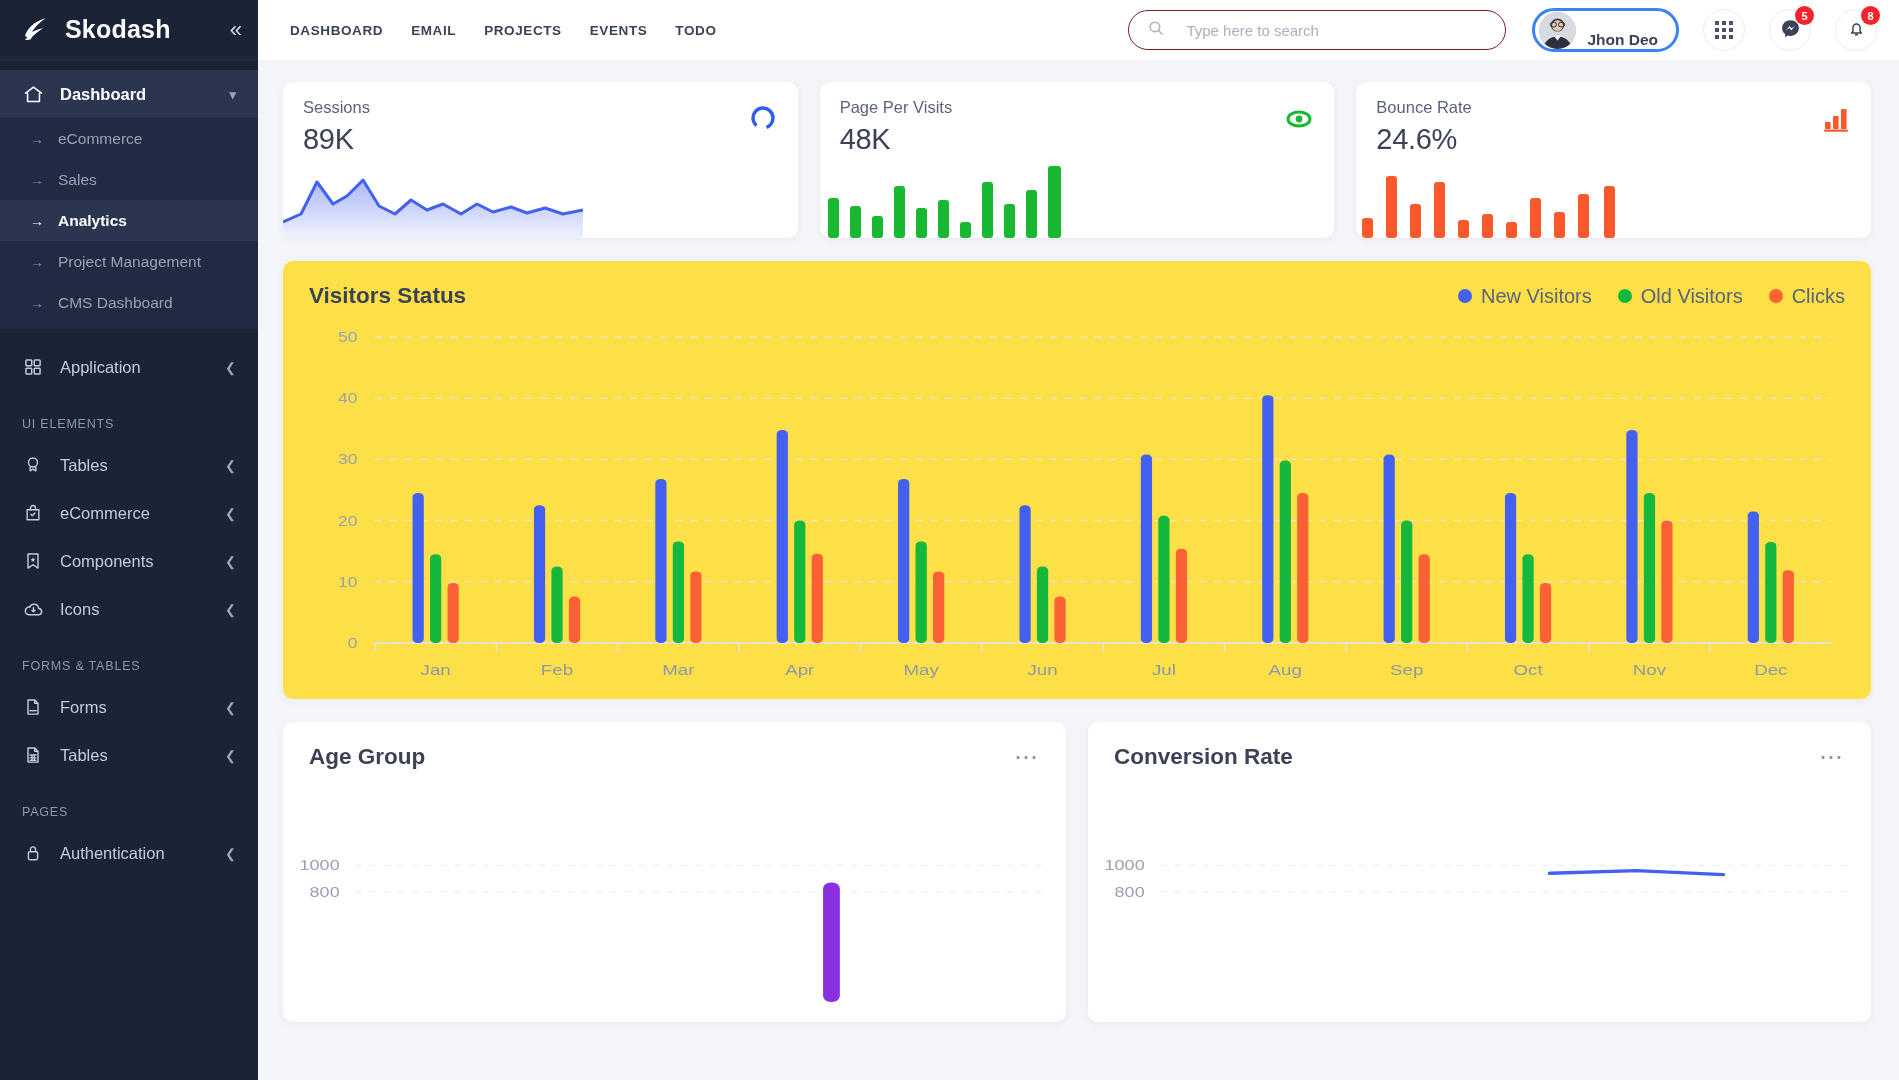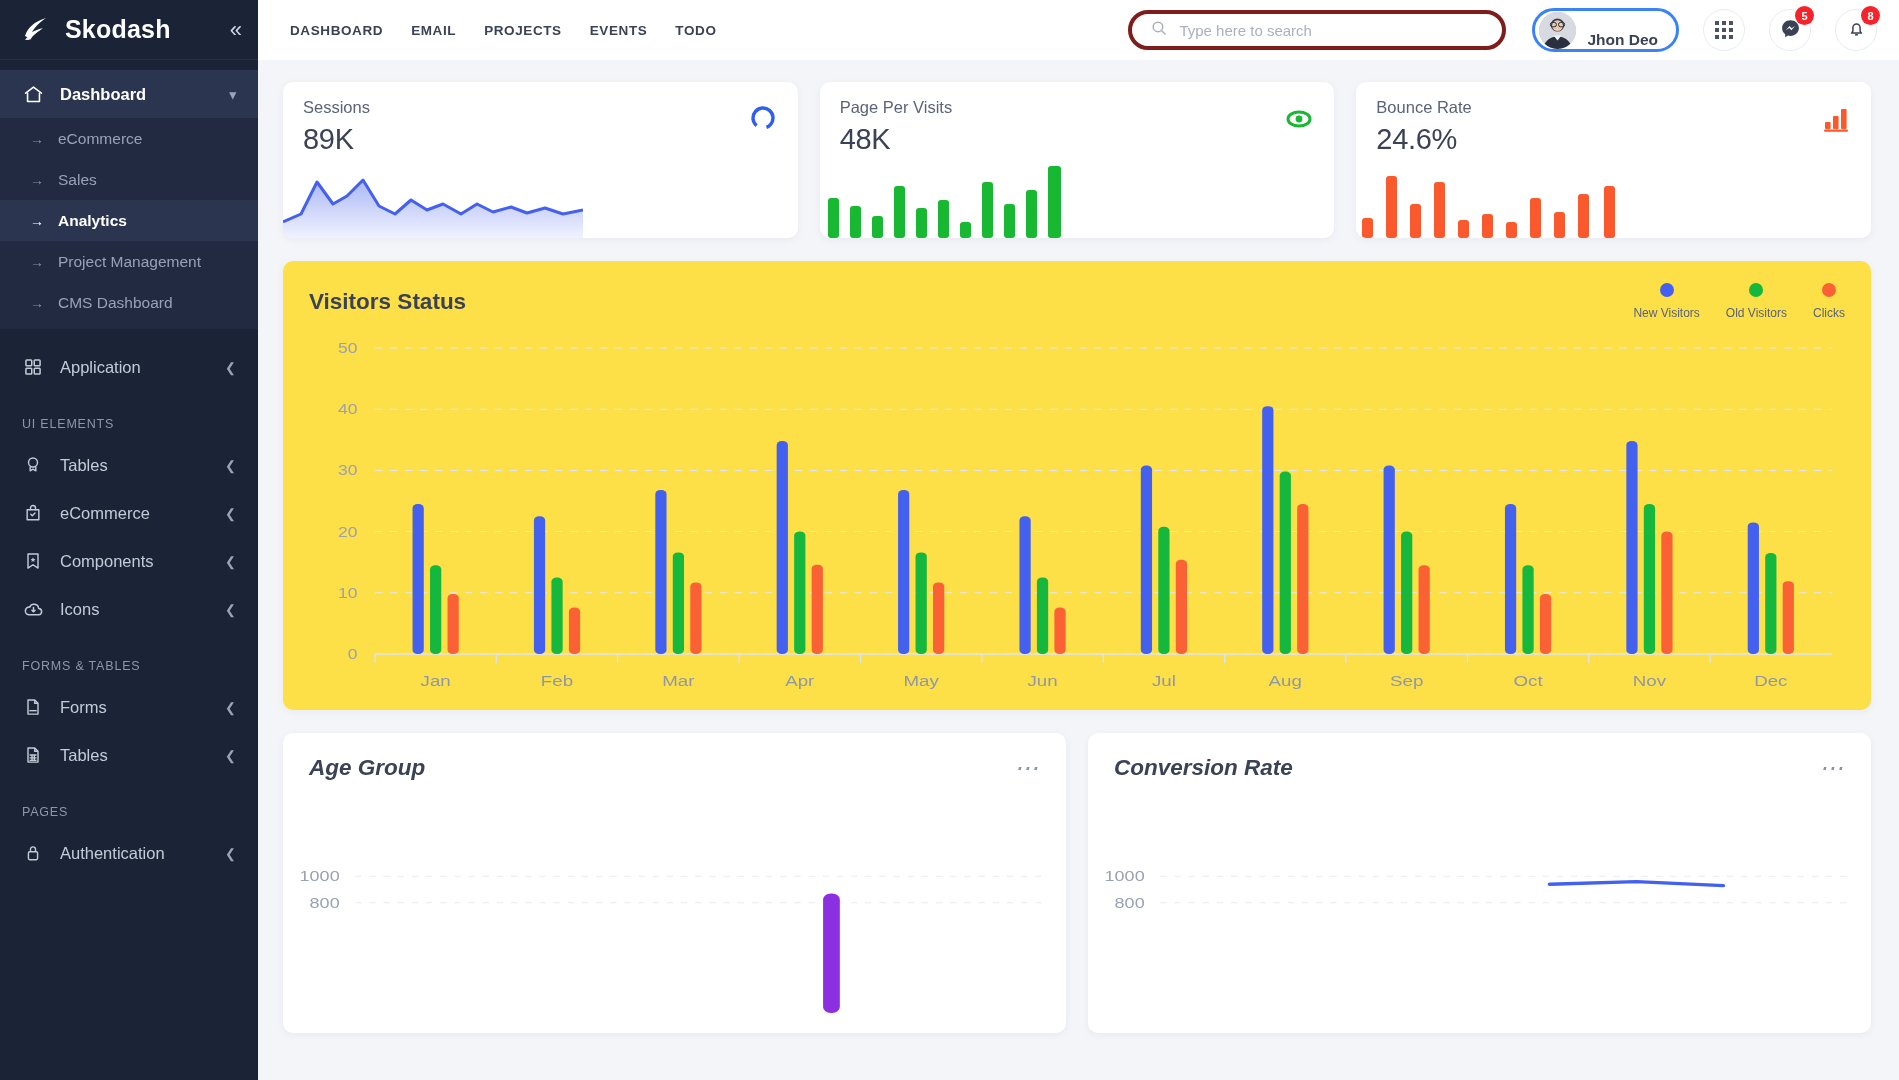--- a/index.html
+++ b/index.html
@@ -70,22 +70,22 @@
     height: 60px; background: #ffffff; display: flex; align-items: center;
     padding: 0 22px 0 32px; gap: 10px;
   }
   .topnav { display: flex; align-items: center; gap: 28px; }
   .topnav a {
     color: #3b4256; font-size: 13.5px; font-weight: 600; letter-spacing: .6px;
     text-decoration: none; cursor: pointer;
   }
   .topbar-spacer { flex: 1; }
   .searchbox {
-    width: 378px; height: 40px; border: 4px solid #7f1d1d; border-radius: 22px;
-    display: flex; align-items: center; gap: 11px; padding: 0 18px;
+    width: 378px; height: 40px; border: 1px solid #7f1d1d; border-radius: 22px;
+    display: flex; align-items: center; gap: 21px; padding: 0 18px;
   }
   .searchbox input {
     border: 0; outline: 0; font-size: 15px; color: #7c8496;
     font-family: "Liberation Sans", sans-serif; width: 100%; background: transparent;
   }
   .searchbox input::placeholder { color: #a9b0bf; }
   .profile {
     height: 44px; border: 3px solid #3b82f6; border-radius: 24px;
     display: flex; align-items: flex-end; gap: 11px; padding: 0 18px 0 4px;
     margin-left: 16px; cursor: pointer;
@@ -124,33 +124,33 @@
   .stat-spark { position: absolute; left: 0; right: 0; bottom: 0; height: 78px; }
 
   
   .card {
     background: #fde047; border-radius: 10px;
     box-shadow: 0 2px 9px rgba(30,40,70,.05); margin-top: 23px;
   }
   .card-head { display: flex; align-items: center; padding: 22px 26px 0 26px; }
   .card-title { font-size: 22.5px; font-weight: 700; color: #3b4256; }
   .legend { margin-left: auto; display: flex; align-items: center; gap: 26px; }
-  .legend-item { display: flex; align-items: center; gap: 9px; font-size: 12px; color: #5a6379; flex-direction: column; }
+  .legend-item { display: flex; align-items: center; gap: 9px; font-size: 20px; color: #5a6379; }
   .legend-dot { width: 14px; height: 14px; border-radius: 50%; display: block; }
   .chart-body { height: 390px; padding: 18px 22px 0 22px; position: relative; }
 
   .dots-btn { margin-left: auto; color: #8a92a6; font-size: 24px; letter-spacing: 2px; cursor: pointer; line-height: 1; }
 
   
   .bottom-row { display: flex; gap: 22px; margin-top: 23px; }
   .bottom-card {
     flex: 1; background: #fff; border-radius: 10px;
     box-shadow: 0 2px 9px rgba(30,40,70,.05); height: 300px; overflow: hidden;
   }
-  .bottom-head { display: flex; align-items: center; padding: 22px 26px 0 26px; font-style: italic; }
+  .bottom-head { display: flex; align-items: center; padding: 22px 26px 0 26px; }
 </style>
 </head>
 <body>
 
 <div class="app">
 
   <aside class="sidebar">
     <div class="brand">
       <span class="brand-logo">
         <svg viewBox="0 0 30 30" width="30" height="30">

